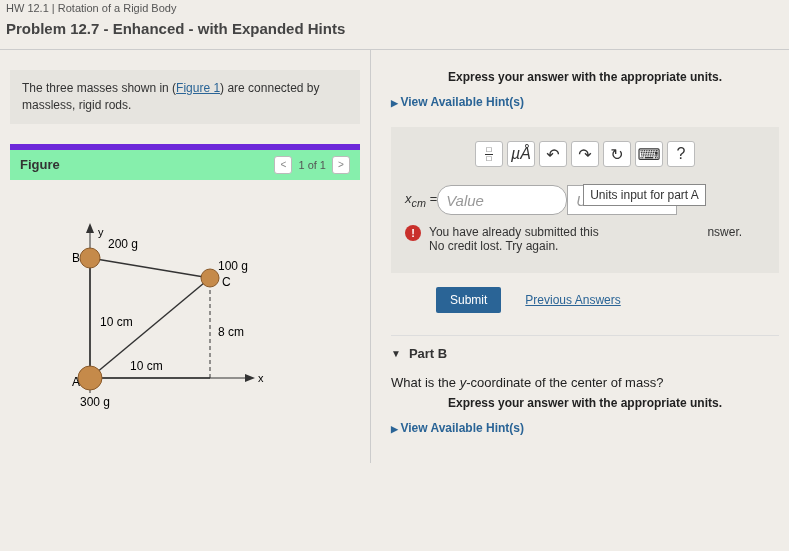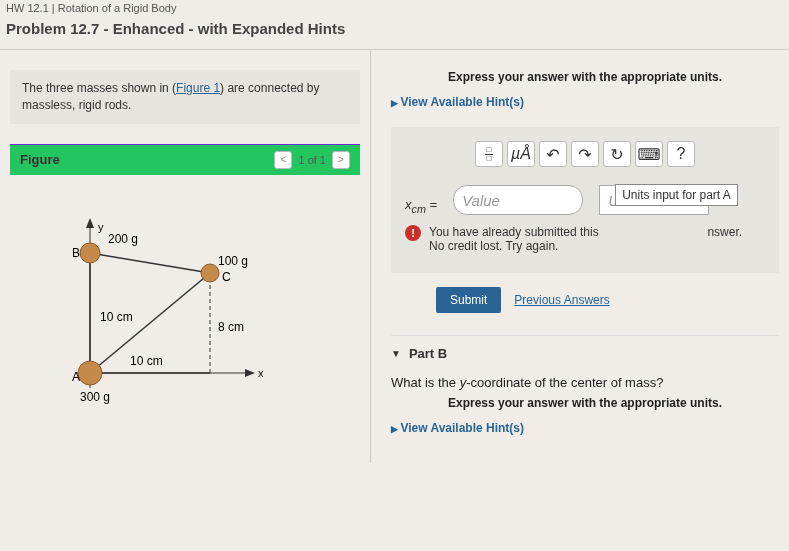--- a/index.html
+++ b/index.html
@@ -4,43 +4,43 @@
 <style>
 * { box-sizing: border-box; margin: 0; padding: 0; }
 body { font-family: Arial, sans-serif; font-size: 13px; color: #333; background: #f0ede8; width: 789px; height: 551px; overflow: hidden; }
 .header-crumb { font-size: 11px; color: #555; padding: 2px 6px; }
 .problem-title { font-size: 15px; font-weight: bold; color: #444; padding: 4px 6px 12px 6px; border-bottom: 1px solid #ccc; }
 .main { display: flex; }
 .left-col { width: 370px; padding: 20px 10px 10px 10px; }
 .right-col { flex: 1; padding: 20px 10px 10px 20px; border-left: 1px solid #ccc; }
 .intro-box { background: #e6e4df; padding: 10px 12px; font-size: 12px; line-height: 1.4; color: #333; margin-bottom: 20px; }
 .intro-box a { color: #2a6496; text-decoration: underline; }
-.figure-header { display: flex; justify-content: space-between; align-items: center; padding: 6px 10px; background: #22c55e; border-top: 1px solid #6d28d9; }
+.figure-header { display: flex; justify-content: space-between; align-items: center; padding: 6px 10px; background: #86efac; border-top: 6px solid #6d28d9; }
 .figure-header .label { font-weight: bold; font-size: 13px; }
 .pager { display: flex; align-items: center; gap: 6px; font-size: 11px; color: #555; }
 .pager-btn { width: 18px; height: 18px; border: 1px solid #bbb; border-radius: 3px; display: inline-flex; align-items: center; justify-content: center; background: #fff; cursor: pointer; font-size: 10px; color: #888; }
 .figure-svg { padding: 18px 20px; }
 .question { font-size: 13px; color: #222; margin-bottom: 6px; }
 .instruct { font-size: 12px; font-weight: bold; color: #222; margin-bottom: 10px; text-align: center; }
 .hint-toggle { font-size: 12px; font-weight: bold; color: #2a6496; cursor: pointer; margin-bottom: 18px; display: inline-block; }
 .hint-toggle::before { content: "▶ "; font-size: 9px; }
 .answer-area { background: #e6e4df; padding: 14px 14px 20px 14px; margin-bottom: 14px; }
 .toolbar { display: flex; gap: 4px; justify-content: center; margin-bottom: 18px; }
 .tool-btn { width: 28px; height: 26px; background: #fff; border: 1px solid #bbb; border-radius: 3px; display: inline-flex; align-items: center; justify-content: center; font-size: 16px; cursor: pointer; }
 .tool-btn.frac { font-size: 8px; line-height: 1; flex-direction: column; padding: 1px; }
 .tool-btn.greek { font-style: italic; }
-.input-row { display: flex; align-items: flex-end; gap: 16px; }
+.input-row { display: flex; align-items: center; gap: 0; }
 .eq-label { font-style: italic; font-size: 13px; }
 .val-input, .unit-input { height: 30px; border: 1px solid #aaa; background: #fff; padding: 0 8px; font-style: italic; font-size: 15px; color: #999; display: flex; align-items: center; }
 .val-input { width: 130px; border-radius: 14px; }
 .unit-input { width: 110px; position: relative; }
 .feedback { display: flex; align-items: flex-start; gap: 8px; margin-top: 10px; font-size: 12px; color: #333; position: relative; }
 .feedback-icon { width: 16px; height: 16px; border-radius: 50%; background: #c9302c; color: #fff; font-weight: bold; font-size: 11px; display: inline-flex; align-items: center; justify-content: center; flex-shrink: 0; }
 .tooltip-box { position: absolute; background: #fff; border: 1px solid #888; padding: 3px 6px; font-size: 12px; white-space: nowrap; font-style: normal; color: #333; z-index: 5; }
-.submit-row { display: flex; align-items: center; gap: 13px; margin-bottom: 22px; padding-left: 45px; }
+.submit-row { display: flex; align-items: center; gap: 24px; margin-bottom: 22px; padding-left: 45px; }
 .submit-btn { background: #2a6496; color: #fff; border: none; padding: 6px 14px; font-size: 12px; cursor: pointer; border-radius: 2px; }
 .prev-ans { font-size: 12px; color: #2a6496; text-decoration: underline; cursor: pointer; }
 .part-header { display: flex; align-items: center; gap: 8px; font-weight: bold; font-size: 13px; margin-bottom: 14px; border-top: 1px solid #ddd; padding-top: 10px; }
 .part-header .caret { font-size: 10px; }
 </style>
 </head>
 <body>
 
 <div class="header-crumb">HW 12.1 | Rotation of a Rigid Body</div>
 <div class="problem-title">Problem 12.7 - Enhanced - with Expanded Hints</div>

